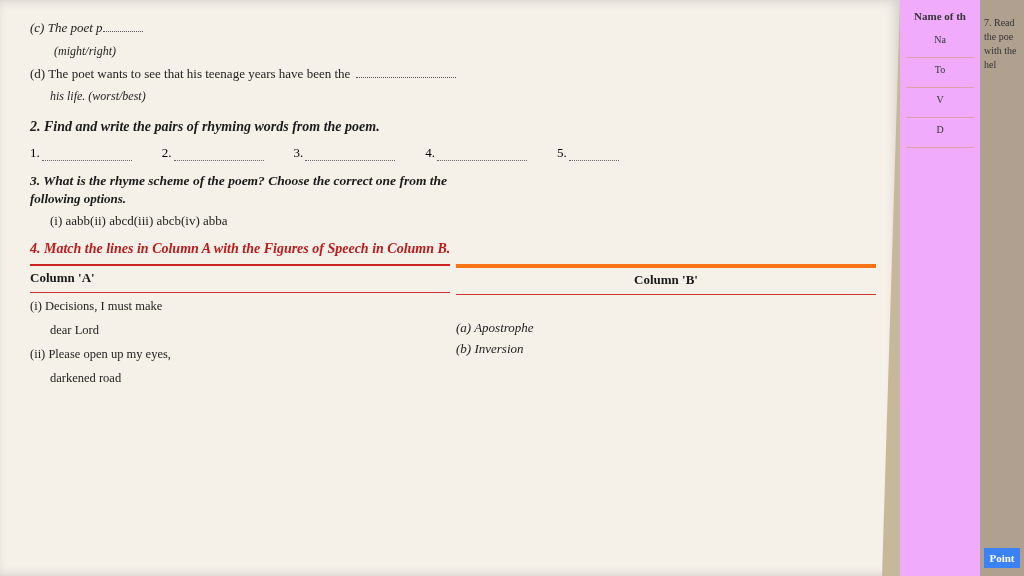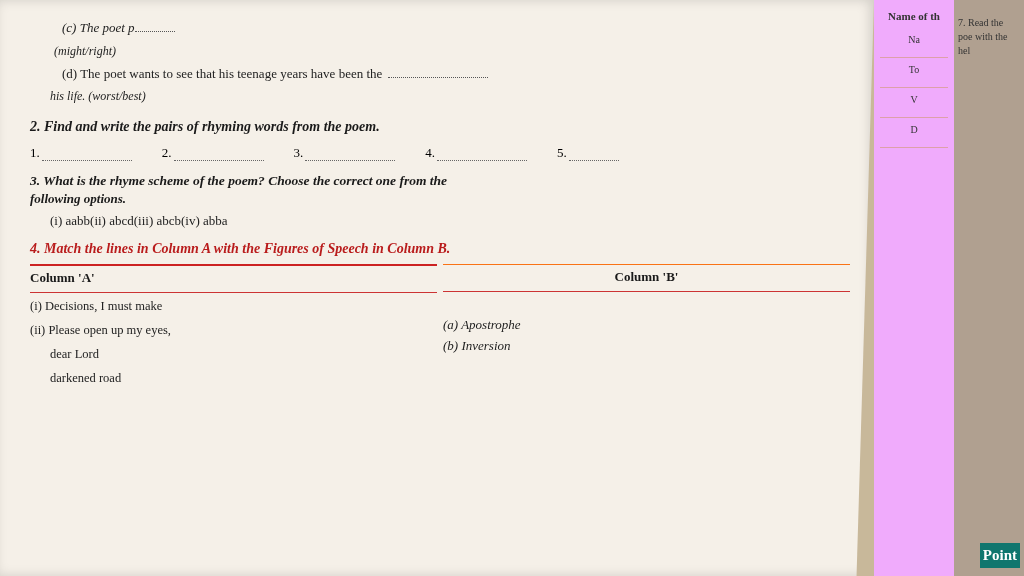--- a/index.html
+++ b/index.html
@@ -59,21 +59,20 @@
     
     .content-top {
       margin-bottom: 10px;
     }
 
     .option-line {
       font-size: 13px;
       color: #222;
       margin-bottom: 4px;
       line-height: 1.5;
-      margin-left: 32px;
     }
 
     .option-label {
       font-style: italic;
     }
 
     .blank {
       display: inline-block;
       border-bottom: 1px dotted #555;
       min-width: 80px;
@@ -155,21 +154,21 @@
     }
 
     .col-a {
       flex: 1;
       border-top: 2px solid #cc2222;
       padding-top: 4px;
     }
 
     .col-b {
       flex: 1;
-      border-top: 1px solid #f97316;
+      border-top: 4px solid #f97316;
       padding-top: 4px;
     }
 
     .col-header {
       font-size: 13px;
       font-weight: bold;
       color: #1a1a1a;
       margin-bottom: 6px;
     }
 
@@ -182,33 +181,32 @@
 
     .col-b-item {
       font-size: 13px;
       font-style: italic;
       color: #222;
       margin-bottom: 5px;
     }
 
     
     .far-right {
-      width: 70px;
+      width: 44px;
       background: #b0a090;
       display: flex;
       flex-direction: column;
       padding: 8px 4px;
       position: relative;
-      align-items: flex-end;
     }
 
     .point-box {
-      background: #0f766e;
+      background: #3b82f6;
       color: #fff;
-      font-size: 15px;
+      font-size: 11px;
       font-weight: bold;
       text-align: center;
       padding: 4px 3px;
       margin-top: auto;
     }
 
     .read-section {
       font-size: 10px;
       color: #333;
       line-height: 1.4;
@@ -284,22 +282,22 @@
 
     <div class="match-section">
       <div class="match-title">
         4. Match the lines in Column A with the Figures of Speech in Column B.
       </div>
       <div class="columns-wrapper">
         <div class="col-a">
           <div class="col-header">Column 'A'</div>
           <div class="col-a-header-underline"></div>
           <div class="col-item">(i) Decisions, I must make</div>
+          <div class="col-item" style="margin-left:20px;">dear Lord</div>
           <div class="col-item">(ii) Please open up my eyes,</div>
-          <div class="col-item" style="margin-left:20px;">dear Lord</div>
           <div class="col-item" style="margin-left:20px;">darkened road</div>
         </div>
         <div class="col-b">
           <div class="col-header" style="text-align:center;">Column 'B'</div>
           <div class="col-a-header-underline"></div>
           <div class="col-b-item">&nbsp;</div>
           <div class="col-b-item">(a) Apostrophe</div>
           <div class="col-b-item">(b) Inversion</div>
         </div>
       </div>

